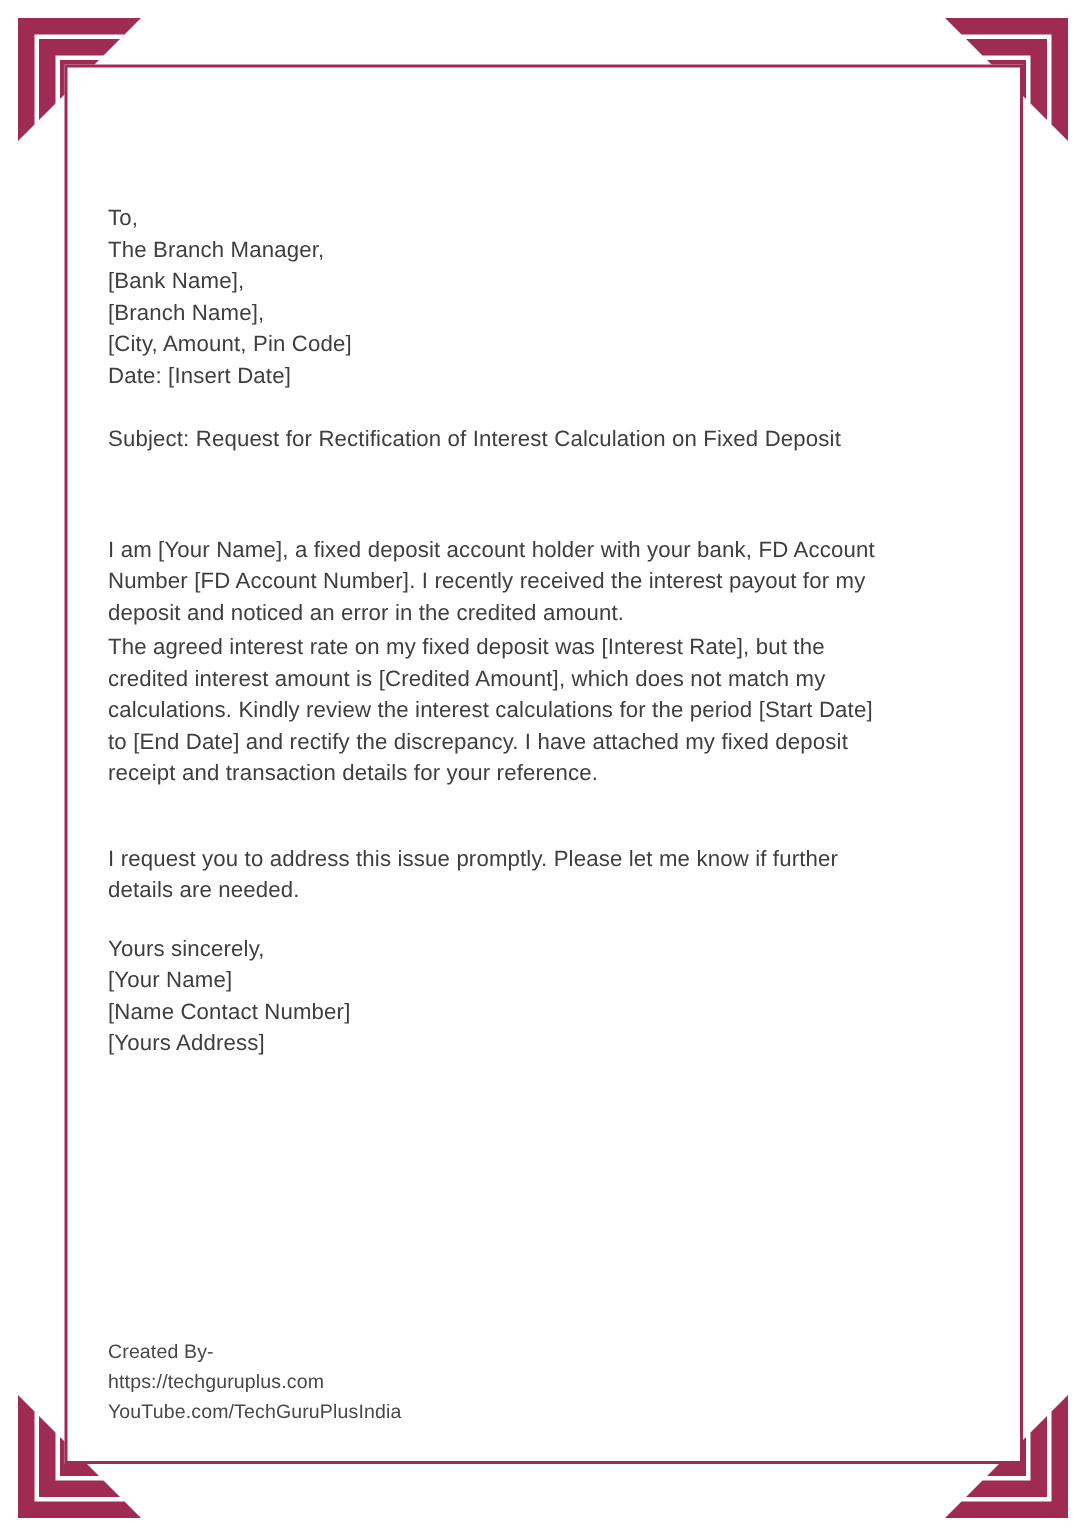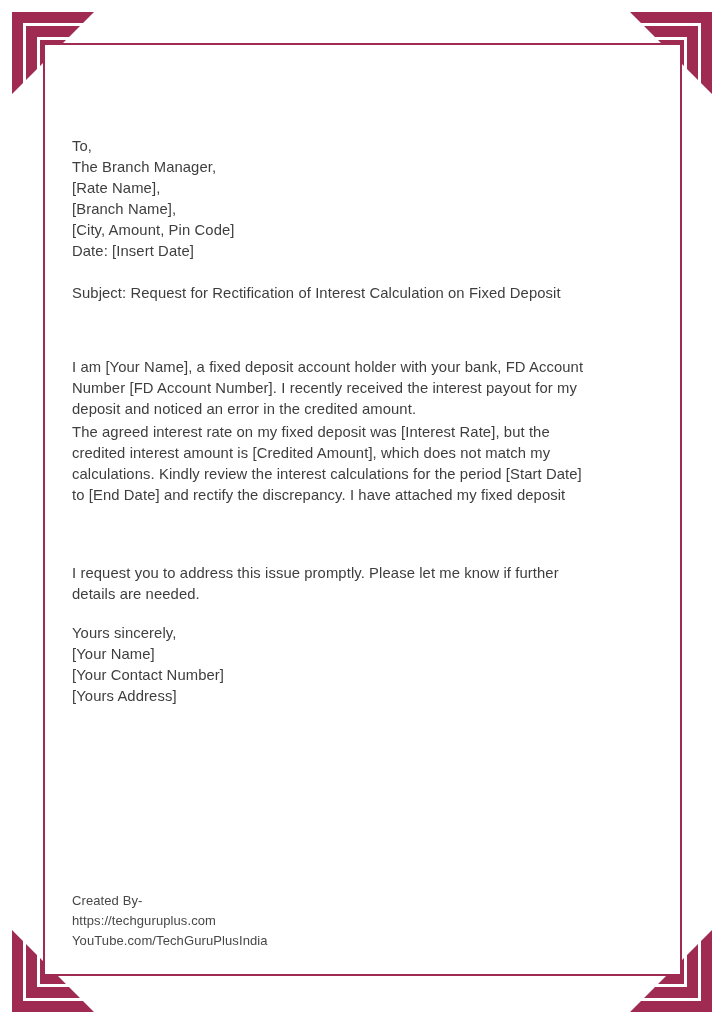--- a/index.html
+++ b/index.html
@@ -65,21 +65,21 @@
     <polygon points="28,28 54,28 43,39 39,39 39,43 28,54"></polygon>
   </svg>
 
   <div class="frame"></div>
 
   <div class="content">
 
     <div class="block" style="top:136px">
       <div class="line">To,</div>
       <div class="line">The Branch Manager,</div>
-      <div class="line">[Rate Name],</div>
+      <div class="line">[Bank Name],</div>
       <div class="line">[Branch Name],</div>
       <div class="line">[City, Amount, Pin Code]</div>
       <div class="line">Date: [Insert Date]</div>
     </div>
 
     <div class="block" style="top:283px">
       <div class="line">Subject: Request for Rectification of Interest Calculation on Fixed Deposit</div>
     </div>
 
 
@@ -87,31 +87,32 @@
       <div class="line">I am [Your Name], a fixed deposit account holder with your bank, FD Account</div>
       <div class="line">Number [FD Account Number]. I recently received the interest payout for my</div>
       <div class="line">deposit and noticed an error in the credited amount.</div>
     </div>
 
     <div class="block" style="top:422px">
       <div class="line">The agreed interest rate on my fixed deposit was [Interest Rate], but the</div>
       <div class="line">credited interest amount is [Credited Amount], which does not match my</div>
       <div class="line">calculations. Kindly review the interest calculations for the period [Start Date]</div>
       <div class="line">to [End Date] and rectify the discrepancy. I have attached my fixed deposit</div>
+      <div class="line">receipt and transaction details for your reference.</div>
     </div>
 
     <div class="block" style="top:563px">
       <div class="line">I request you to address this issue promptly. Please let me know if further</div>
       <div class="line">details are needed.</div>
     </div>
 
     <div class="block" style="top:623px">
       <div class="line">Yours sincerely,</div>
       <div class="line">[Your Name]</div>
-      <div class="line">[Your Contact Number]</div>
+      <div class="line">[Name Contact Number]</div>
       <div class="line">[Yours Address]</div>
     </div>
 
     <div class="block footer-block" style="top:891px">
       <div class="line">Created By-</div>
       <div class="line">https://techguruplus.com</div>
       <div class="line">YouTube.com/TechGuruPlusIndia</div>
     </div>
 
   </div>

